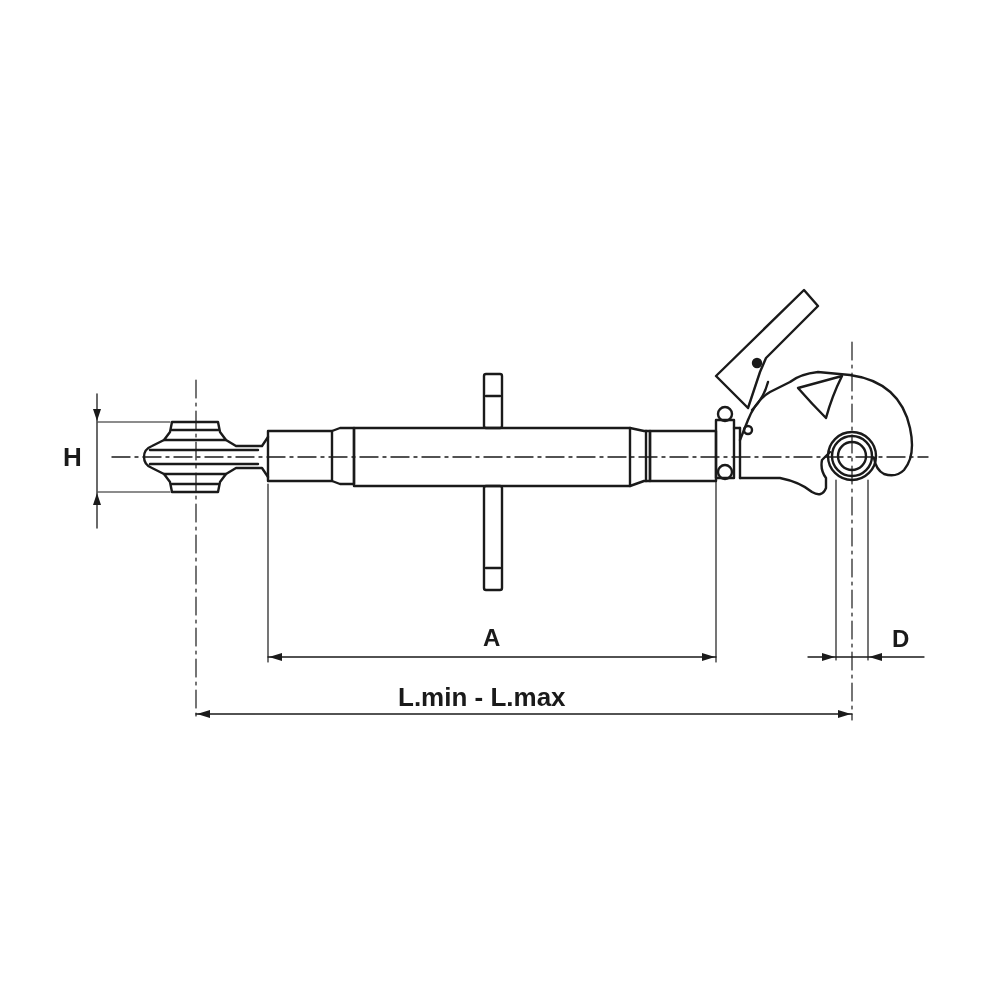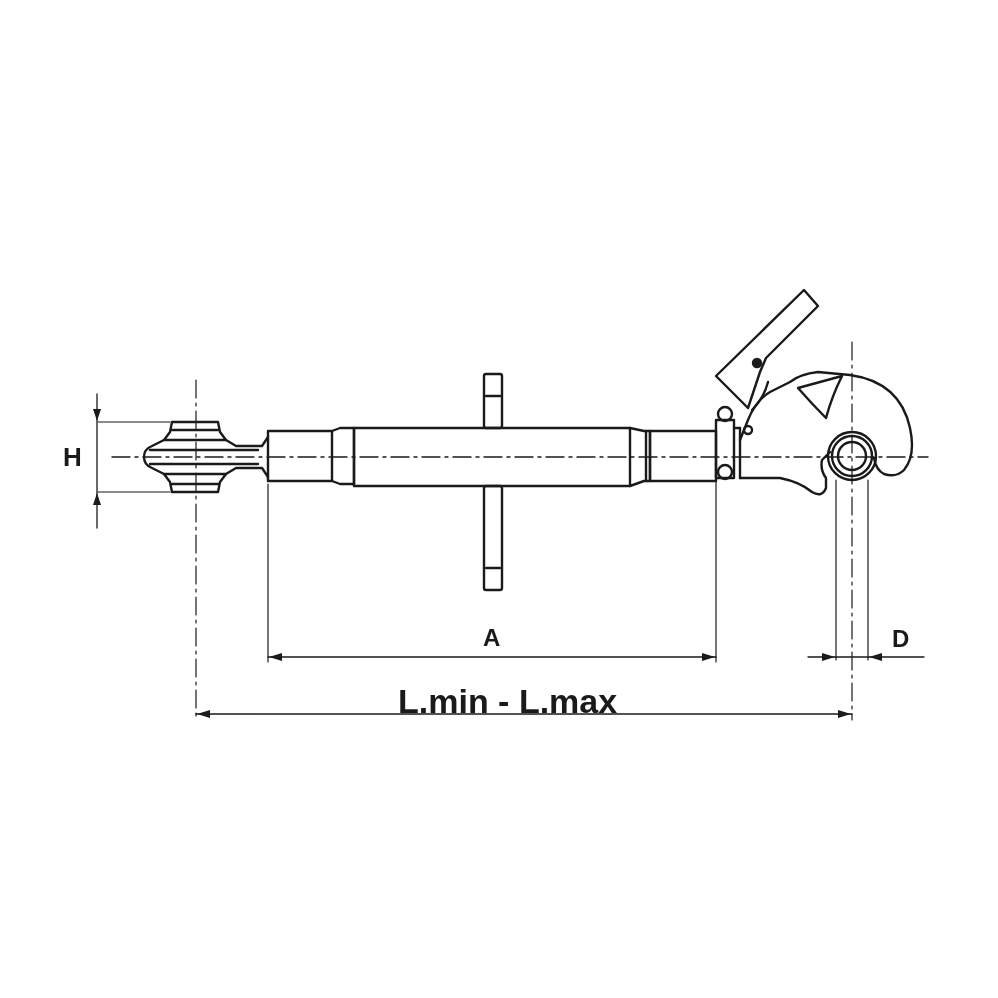--- a/index.html
+++ b/index.html
@@ -9,21 +9,21 @@
     .label {
       position: absolute;
       font-family: "Liberation Sans", sans-serif;
       font-weight: bold;
       color: #1a1a1a;
       line-height: 1;
       white-space: nowrap;
     }
     #lbl-h { left: 63px; top: 444px; font-size: 26px; }
     #lbl-a { left: 483px; top: 626px; font-size: 24px; }
-    #lbl-l { left: 398px; top: 684px; font-size: 34px; }
+    #lbl-l { left: 398px; top: 684px; font-size: 26px; }
     #lbl-d { left: 892px; top: 627px; font-size: 24px; }
   </style>
 </head>
 <body>
 
 <div id="stage">
   <svg width="998" height="998" viewBox="0 0 998 998" xmlns="http://www.w3.org/2000/svg">
     <g fill="none" stroke="#1a1a1a" stroke-width="2.4" stroke-linejoin="round" stroke-linecap="round">
 
       <line x1="112" y1="457" x2="928" y2="457" stroke-width="1.4" stroke-dasharray="18 5 3 5"></line>

